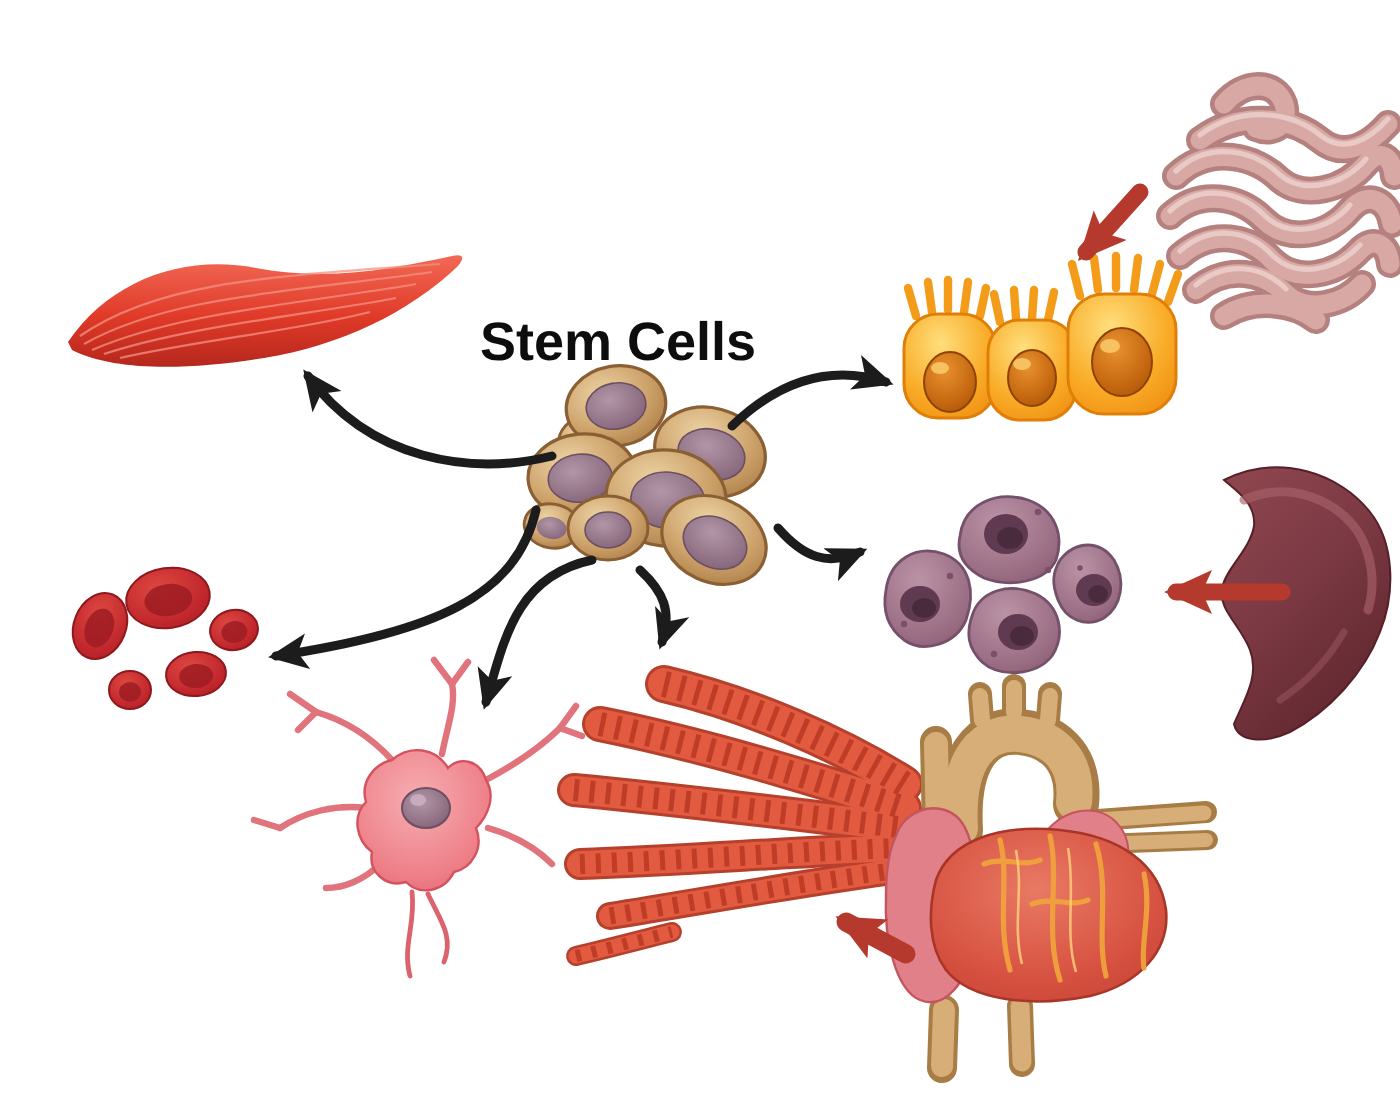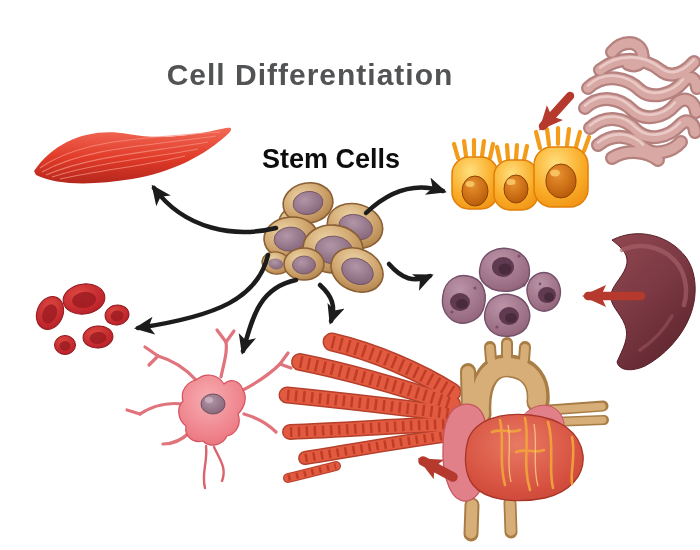--- a/index.html
+++ b/index.html
@@ -5,21 +5,21 @@
   html,body{margin:0;padding:0;background:#ffffff;}
   .stage{
     position:relative;width:700px;height:550px;background:#ffffff;
     font-family:"Liberation Sans",sans-serif;overflow:hidden;
   }
   .title{
     position:absolute;left:150px;top:58px;width:320px;text-align:center;
     font-size:30px;font-weight:800;color:#525355;letter-spacing:1px;
   }
   .stem-label{
-    position:absolute;left:240px;top:144px;width:160px;text-align:right;
+    position:absolute;left:240px;top:156px;width:160px;text-align:left;
     font-size:27px;font-weight:700;color:#0d0d0d;
   }
   svg{position:absolute;left:0;top:0;}
 </style>
 </head>
 <body>
 
 <div class="stage">
 
   <svg width="700" height="550" viewBox="0 0 700 550">
@@ -340,15 +340,14 @@
       <path d="M389,264 C402,279 414,283 430,276" marker-end="url(#mBlack)"></path>
     </g>
 
     <g fill="none" stroke="#b5392d" stroke-linecap="round">
       <path d="M570,96 L543,126" stroke-width="8.5" marker-end="url(#mRed)"></path>
       <path d="M641,296 L588,296" stroke-width="8.5" marker-end="url(#mRed)"></path>
       <path d="M453,477 L423,461" stroke-width="9.5" marker-end="url(#mRed)"></path>
     </g>
   </svg>
 
-  <div class="title">Cell Differentiation</div>
   <div class="stem-label">Stem Cells</div>
 </div>
 
 </body></html>

